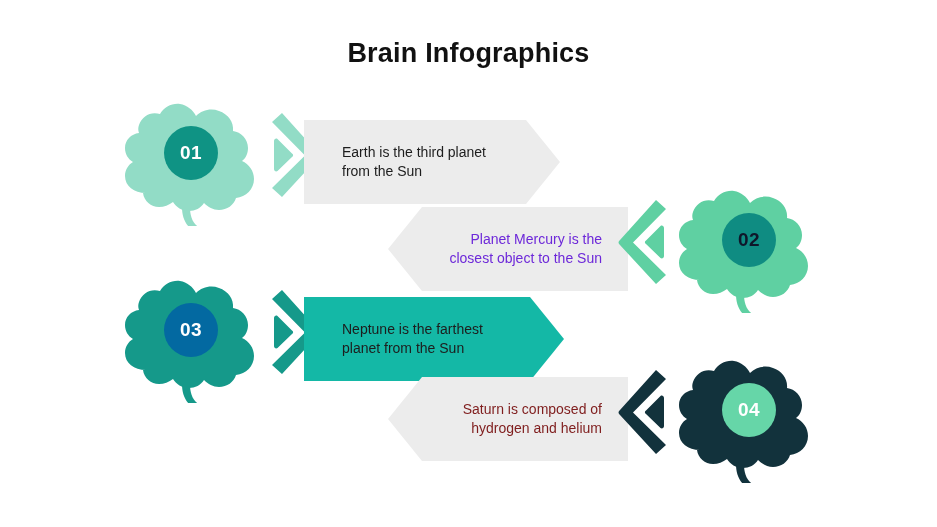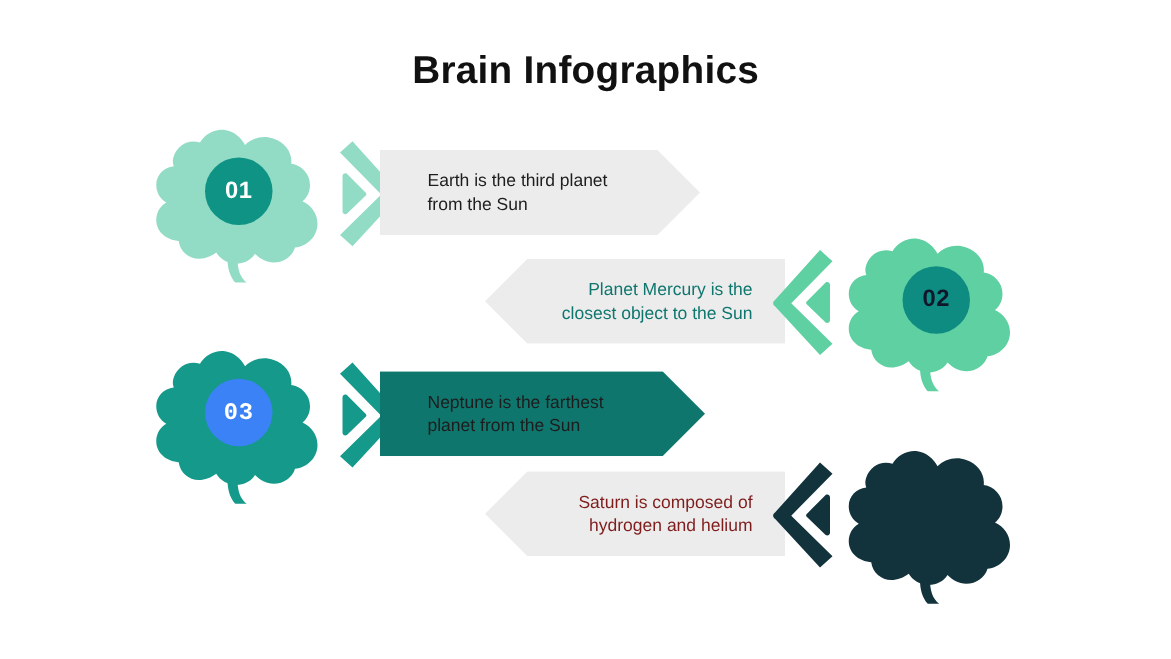--- a/index.html
+++ b/index.html
@@ -16,21 +16,21 @@
     height: 527px;
     background: #ffffff;
     overflow: hidden;
   }
   #slide-title {
     position: absolute;
     left: 0;
     top: 38px;
     width: 937px;
     text-align: center;
-    font-size: 31px;
+    font-size: 27px;
     font-weight: bold;
     color: #111111;
     letter-spacing: 0.2px;
   }
   .row {
     position: absolute;
     left: 0;
     width: 937px;
     height: 130px;
   }
@@ -65,21 +65,21 @@
   .chev {
     position: absolute;
     width: 58px;
     height: 92px;
   }
   .chev svg { display: block; width: 58px; height: 92px; }
 
   
   .banner {
     position: absolute;
-    height: 68px;
+    height: 84px;
     background: #ececec;
   }
   .banner.right-tip {
     clip-path: polygon(0 0, calc(100% - 34px) 0, 100% 50%, calc(100% - 34px) 100%, 0 100%);
   }
   .banner.left-tip {
     clip-path: polygon(34px 0, 100% 0, 100% 100%, 34px 100%, 0 50%);
   }
   .banner-text {
     position: absolute;
@@ -138,21 +138,21 @@
 
     <div class="banner right-tip" style="left: 304px; top: 25px; width: 256px; background: rgb(236, 236, 236);">
       <div class="banner-text" style="color: rgb(29, 29, 29);">Earth is the third planet
 from the Sun</div>
     </div>
   </div>
 
   <div class="row row-2">
 
     <div class="banner left-tip" style="left: 388px; top: 25px; width: 240px; background: rgb(236, 236, 236);">
-      <div class="banner-text" style="color: #0f766e; text-align: right;">Planet Mercury is the
+      <div class="banner-text" style="color: #6d28d9; text-align: right;">Planet Mercury is the
 closest object to the Sun</div>
     </div>
 
     <div class="chev" style="left:612px; top:14px;">
       <svg viewBox="0 0 58 92" xmlns="http://www.w3.org/2000/svg">
         <g transform="translate(58,0) scale(-1,1)" fill="#5fd0a2">
           <path d="M14 4 L50 44 C52 45.5 52 47.5 50 49 L14 88 L4 79 L37 46.5 L4 13 Z"></path>
           <path d="M6 32 C6 30 8 29 9.5 30 L24 44.5 C25.5 45.5 25.5 47 24 48 L9.5 62
                    C8 63 6 62 6 60 Z"></path>
         </g>
@@ -187,35 +187,35 @@
                    C13 39 19 33 27 32 C26 29 26 27 27 24 C30 15 39 10 48 13
                    C52 6 60 2 68 3 C75 4 81 9 84 15 C90 9 99 7 107 10
                    C116 13 122 21 121 30 C129 31 136 38 136 47 C136 52 134 57 130 60
                    C137 63 142 70 142 78 C142 88 134 96 124 97 C122 104 115 109 107 109
                    C101 109 96 106 92 102 C89 107 83 110 77 110 C70 110 64 106 61 101
                    C57 104 52 106 47 106 C39 106 32 100 31 92 Z"></path>
           <path d="M78 106 C78 116 81 124 90 128 L86 132 C74 127 70 117 70 106 Z"></path>
         </g>
       </svg>
     </div>
-    <div class="badge" style="left: 164px; top: 31px; background: #3b82f6; color: rgb(255, 255, 255); font-family: Liberation Mono, monospace;">
+    <div class="badge" style="left: 164px; top: 31px; background: #0369a1; color: rgb(255, 255, 255);">
       <span>03</span>
     </div>
 
     <div class="chev" style="left:268px; top:14px;">
       <svg viewBox="0 0 58 92" xmlns="http://www.w3.org/2000/svg">
         <g fill="#15998a">
           <path d="M14 4 L50 44 C52 45.5 52 47.5 50 49 L14 88 L4 79 L37 46.5 L4 13 Z"></path>
           <path d="M6 32 C6 30 8 29 9.5 30 L24 44.5 C25.5 45.5 25.5 47 24 48 L9.5 62
                    C8 63 6 62 6 60 Z"></path>
         </g>
       </svg>
     </div>
 
-    <div class="banner right-tip" style="left: 304px; top: 25px; width: 260px; background: #0f766e;">
+    <div class="banner right-tip" style="left: 304px; top: 25px; width: 260px; background: #14b8a6;">
       <div class="banner-text" style="color: rgb(29, 29, 29);">Neptune is the farthest
 planet from the Sun</div>
     </div>
   </div>
 
   <div class="row row-4">
 
     <div class="banner left-tip" style="left: 388px; top: 25px; width: 240px; background: rgb(236, 236, 236);">
       <div class="banner-text" style="color: #7f1d1d;">Saturn is composed of
 hydrogen and helium</div>
@@ -238,15 +238,18 @@
                    C13 39 19 33 27 32 C26 29 26 27 27 24 C30 15 39 10 48 13
                    C52 6 60 2 68 3 C75 4 81 9 84 15 C90 9 99 7 107 10
                    C116 13 122 21 121 30 C129 31 136 38 136 47 C136 52 134 57 130 60
                    C137 63 142 70 142 78 C142 88 134 96 124 97 C122 104 115 109 107 109
                    C101 109 96 106 92 102 C89 107 83 110 77 110 C70 110 64 106 61 101
                    C57 104 52 106 47 106 C39 106 32 100 31 92 Z"></path>
           <path d="M78 106 C78 116 81 124 90 128 L86 132 C74 127 70 117 70 106 Z"></path>
         </g>
       </svg>
     </div>
+    <div class="badge" style="left: 722px; top: 31px; background: rgb(102, 214, 168); color: rgb(255, 255, 255);">
+      <span>04</span>
+    </div>
   </div>
 
 </div>
 
 </body></html>

